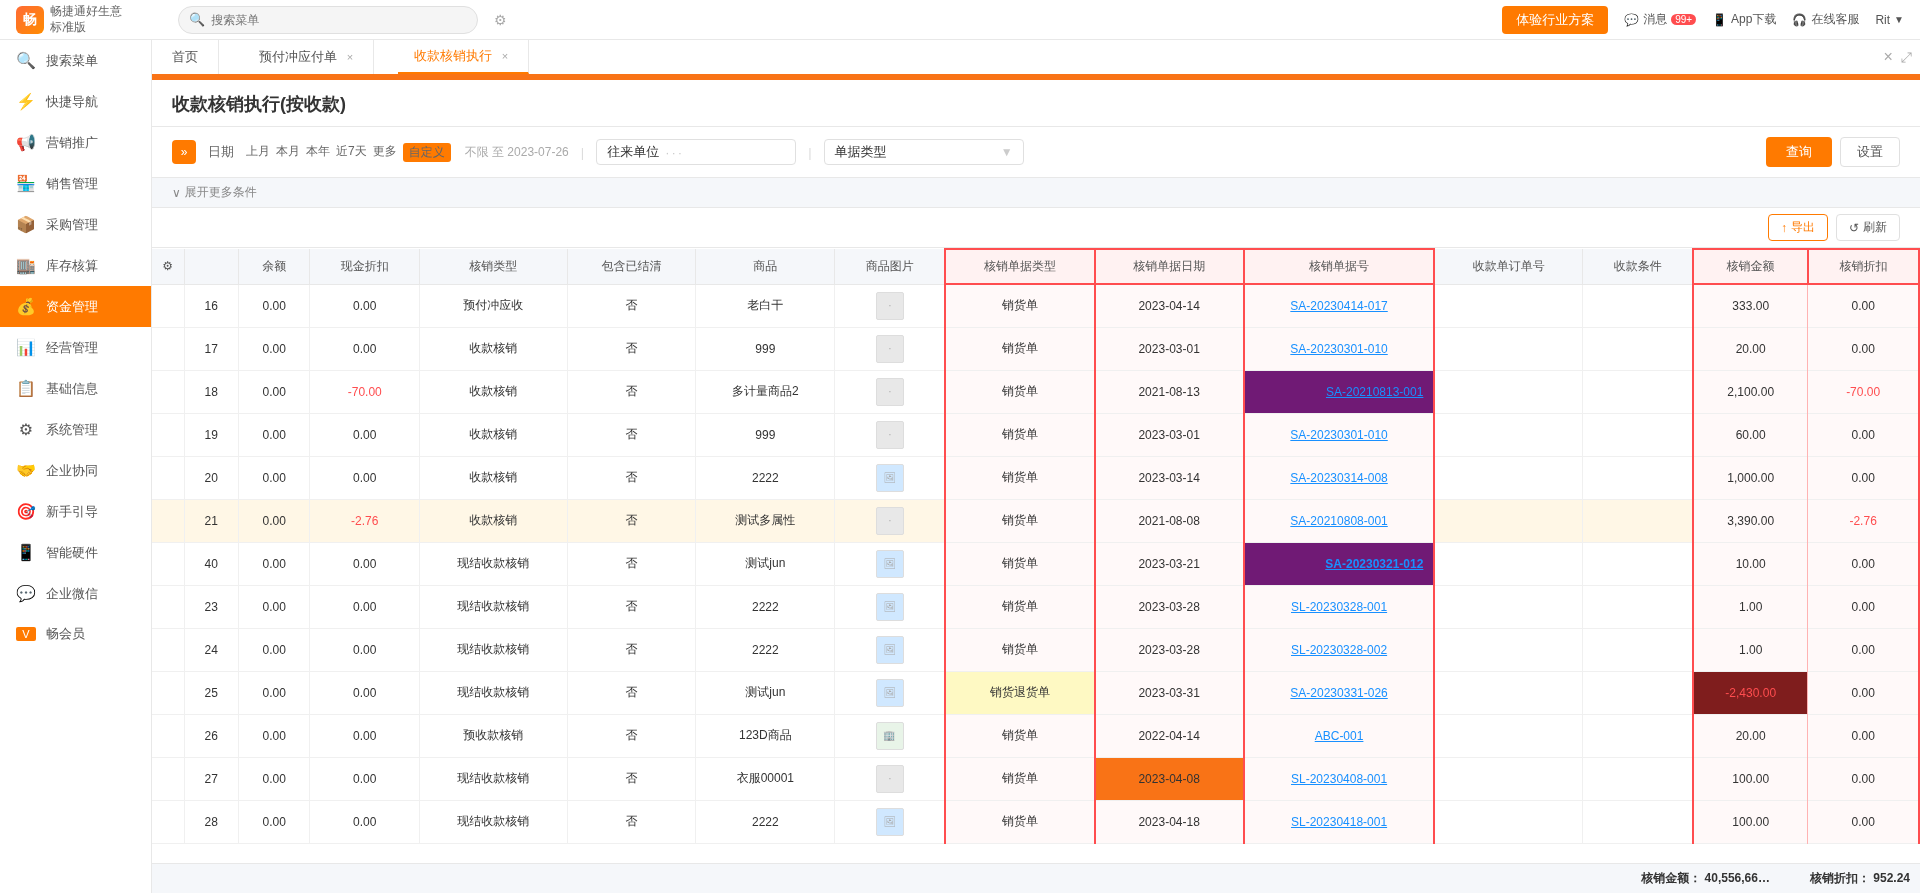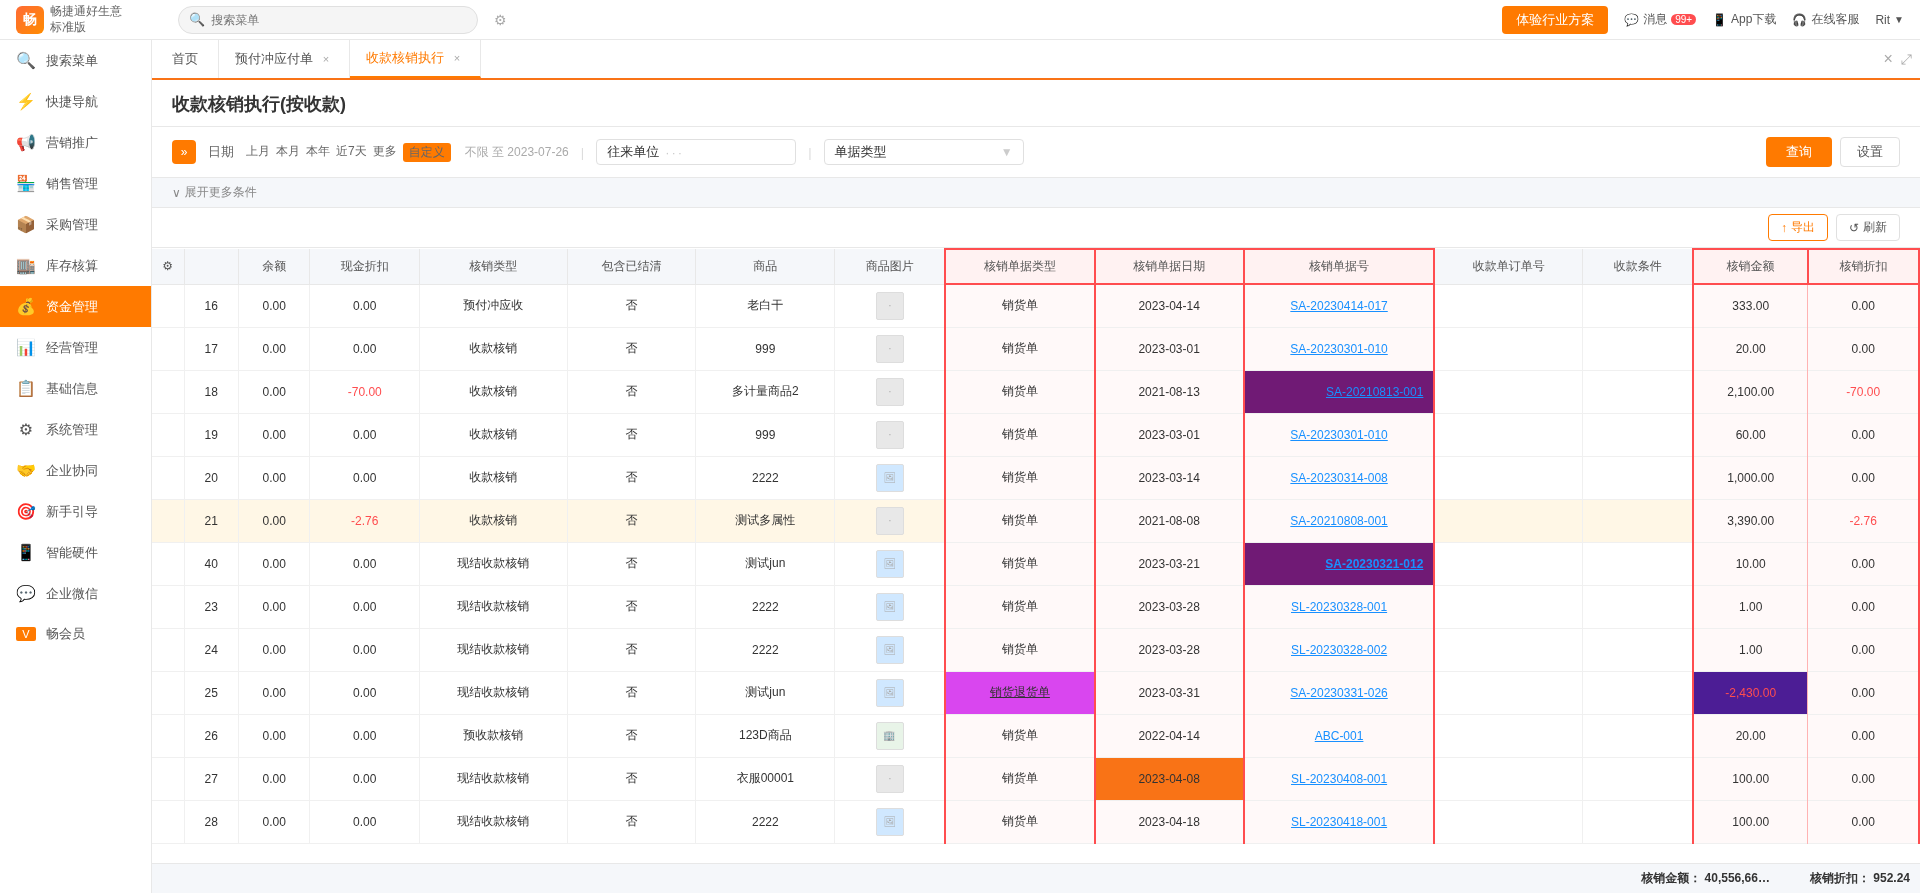--- a/index.html
+++ b/index.html
@@ -92,25 +92,26 @@
     
     .content-area {
       flex: 1;
       display: flex; flex-direction: column;
       overflow: hidden;
     }
 
     
     .tab-bar {
       background: #fff;
-      border-bottom: 2px solid #f97316;
+      border-bottom: 6px solid #f97316;
       display: flex; align-items: center;
       height: 40px;
       padding: 0;
       flex-shrink: 0;
+      gap: 24px;
     }
     .tab-item {
       display: flex; align-items: center; gap: 6px;
       padding: 0 16px;
       height: 100%;
       cursor: pointer;
       border-right: 1px solid #e8e8e8;
       font-size: 13px;
       color: #555;
       white-space: nowrap;
@@ -678,26 +679,26 @@
               </tr>
               <tr>
                 <td style="text-align: center;"></td>
                 <td>25</td>
                 <td>0.00</td>
                 <td>0.00</td>
                 <td>现结收款核销</td>
                 <td>否</td>
                 <td>测试jun</td>
                 <td style="text-align: center;"><div class="img-thumb has-image" style="margin:auto;">🖼</div></td>
-                <td style="border-left: 2px solid rgb(255, 77, 79); border-right: 2px solid rgb(255, 77, 79); background: #d946ef; text-align: center; text-decoration: underline;">销货退货单</td>
+                <td style="border-left: 2px solid rgb(255, 77, 79); border-right: 2px solid rgb(255, 77, 79); background: #fef9c3; text-align: center;">销货退货单</td>
                 <td style="border-left: 1px solid rgb(255, 179, 179); border-right: 2px solid rgb(255, 77, 79); background: rgb(255, 249, 249); text-align: center;">2023-03-31</td>
                 <td style="border-left: 1px solid rgb(255, 179, 179); border-right: 2px solid rgb(255, 77, 79); background: rgb(255, 249, 249); text-align: center;"><span class="link-text">SA-20230331-026</span></td>
                 <td></td>
                 <td></td>
-                <td class="text-red" style="border-left: 2px solid rgb(255, 77, 79); border-right: 1px solid rgb(255, 179, 179); background: #4c1d95; text-align: center;">-2,430.00</td>
+                <td class="text-red" style="border-left: 2px solid rgb(255, 77, 79); border-right: 1px solid rgb(255, 179, 179); background: #7f1d1d; text-align: center;">-2,430.00</td>
                 <td style="border-left: 1px solid rgb(255, 179, 179); border-right: 2px solid rgb(255, 77, 79); background: rgb(255, 249, 249); text-align: center;">0.00</td>
               </tr>
               <tr>
                 <td style="text-align: center;"></td>
                 <td>26</td>
                 <td>0.00</td>
                 <td>0.00</td>
                 <td>预收款核销</td>
                 <td>否</td>
                 <td>123D商品</td>

